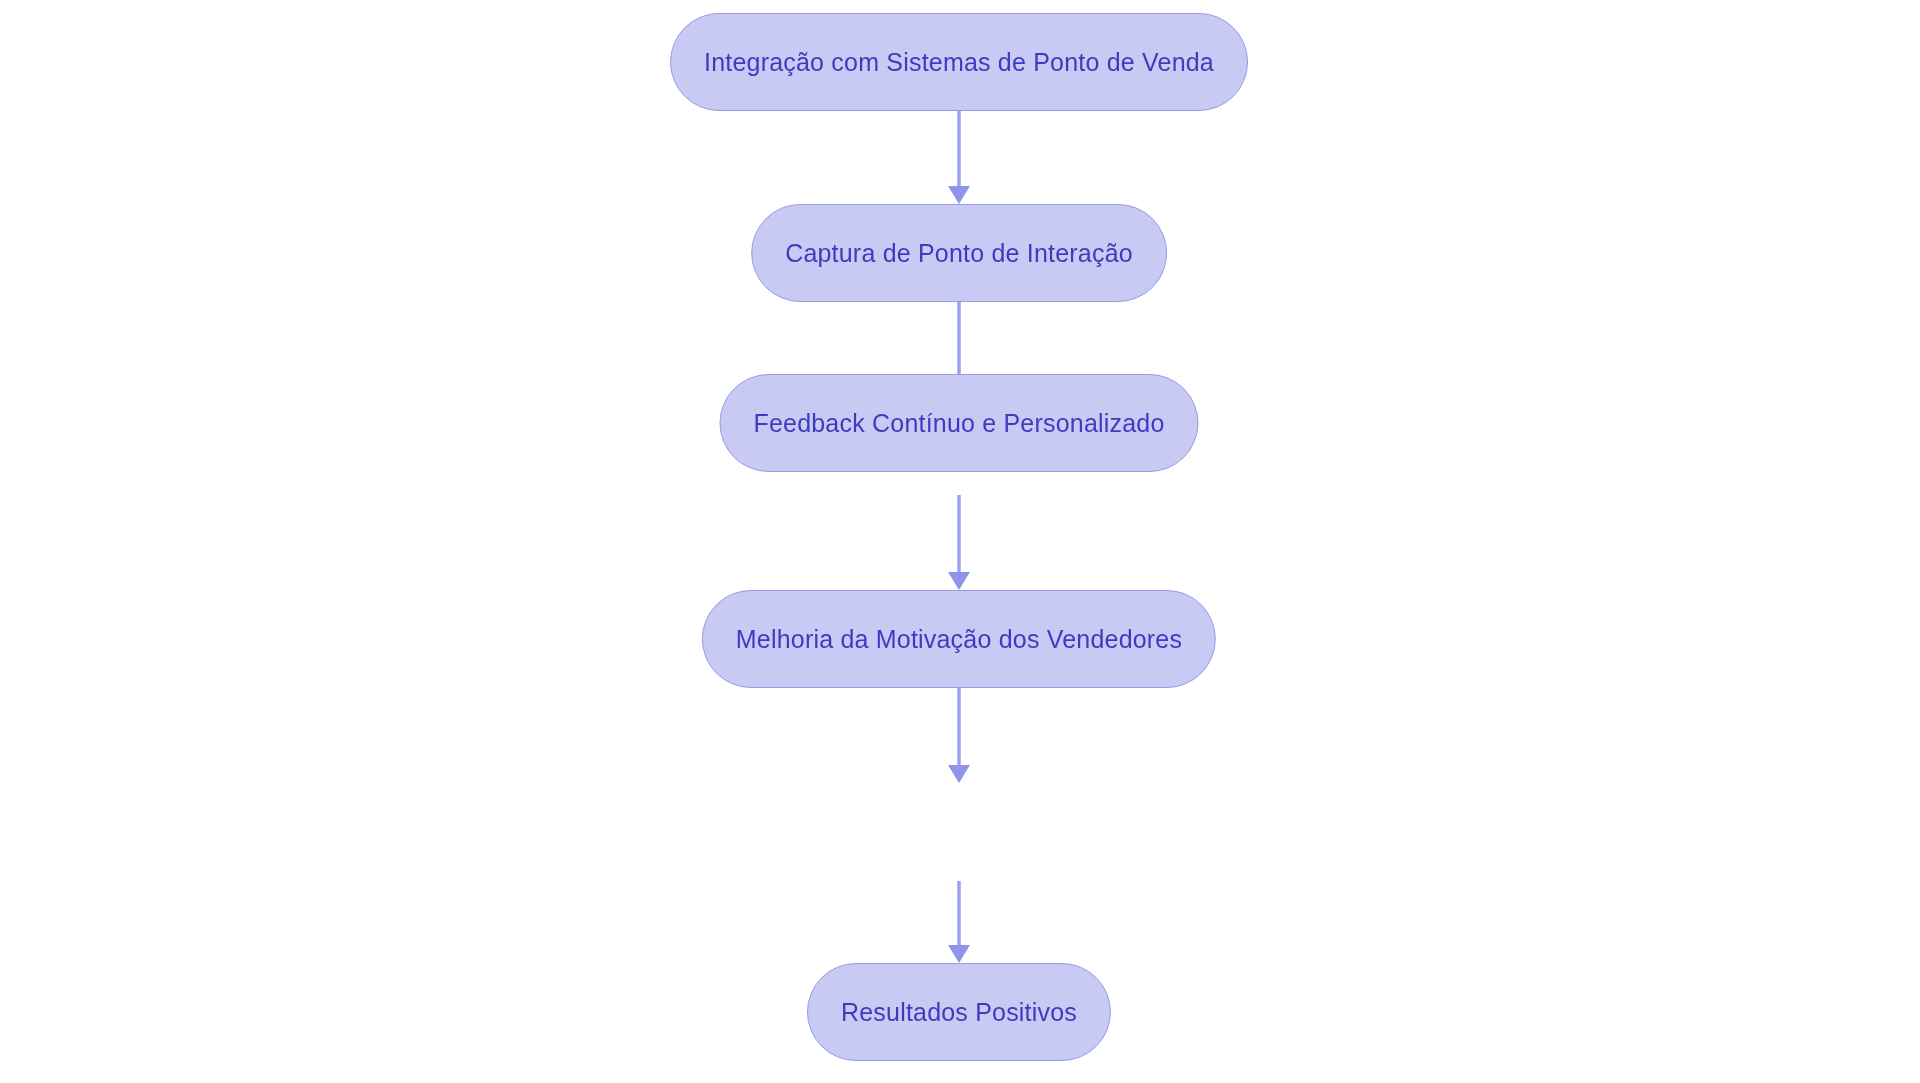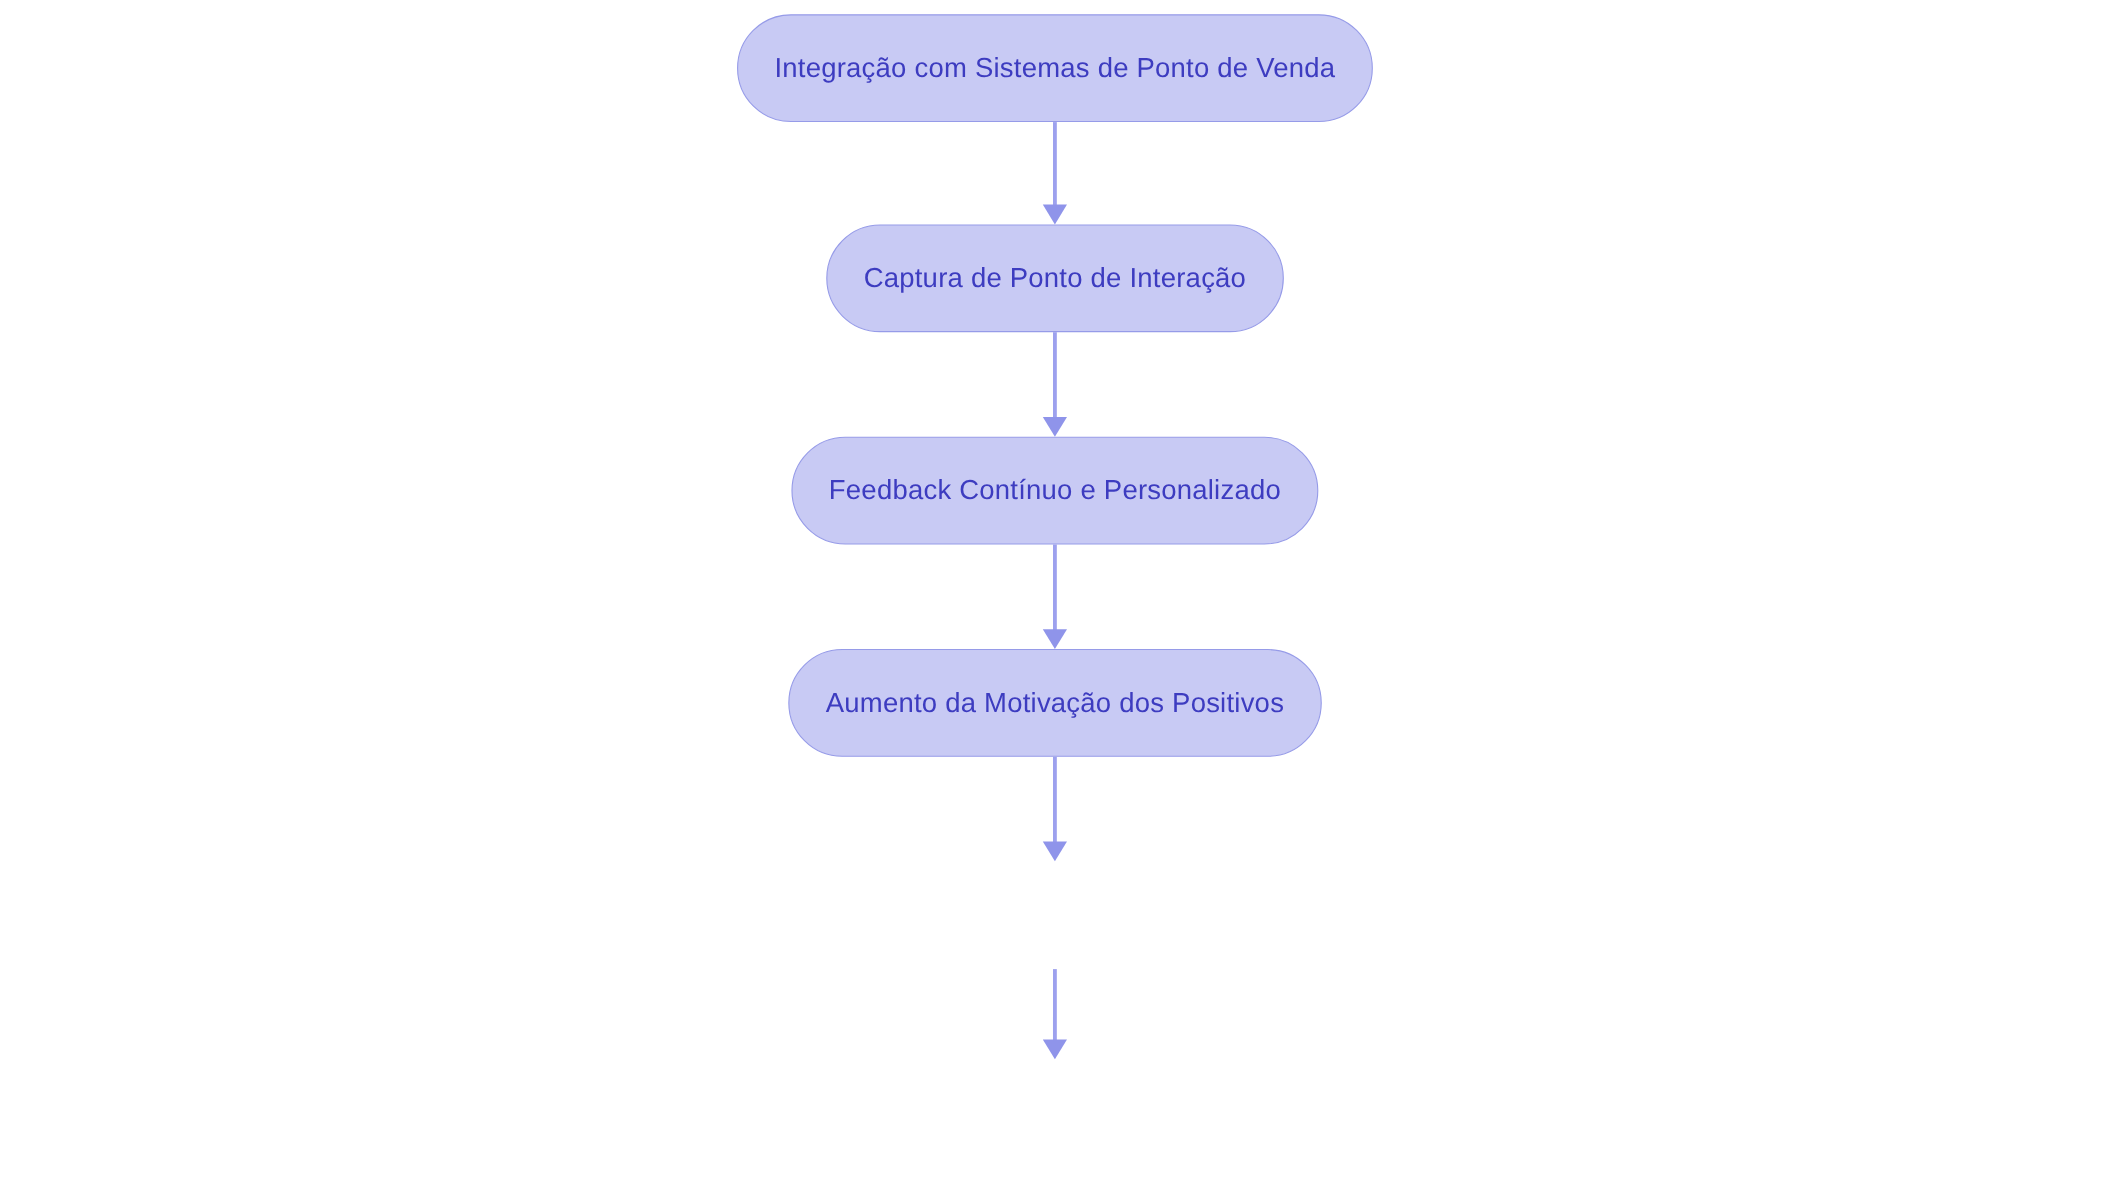--- a/index.html
+++ b/index.html
@@ -80,23 +80,26 @@
   </svg>
 
   <div class="node" style="top:13px">
     <span class="node-label">Integração com Sistemas de Ponto de Venda</span>
   </div>
 
   <div class="node" style="top:204px">
     <span class="node-label">Captura de Ponto de Interação</span>
   </div>
 
-  <div class="node" style="top:397px">
+  <div class="node" style="top:374px">
     <span class="node-label">Feedback Contínuo e Personalizado</span>
   </div>
 
   <div class="node" style="top:590px">
-    <span class="node-label">Aumento da Motivação dos Positivos</span>
+    <span class="node-label">Melhoria da Motivação dos Vendedores</span>
   </div>
 
 
+  <div class="node" style="top:963px">
+    <span class="node-label">Resultados Positivos</span>
+  </div>
 
 </div>
 
 </body></html>

